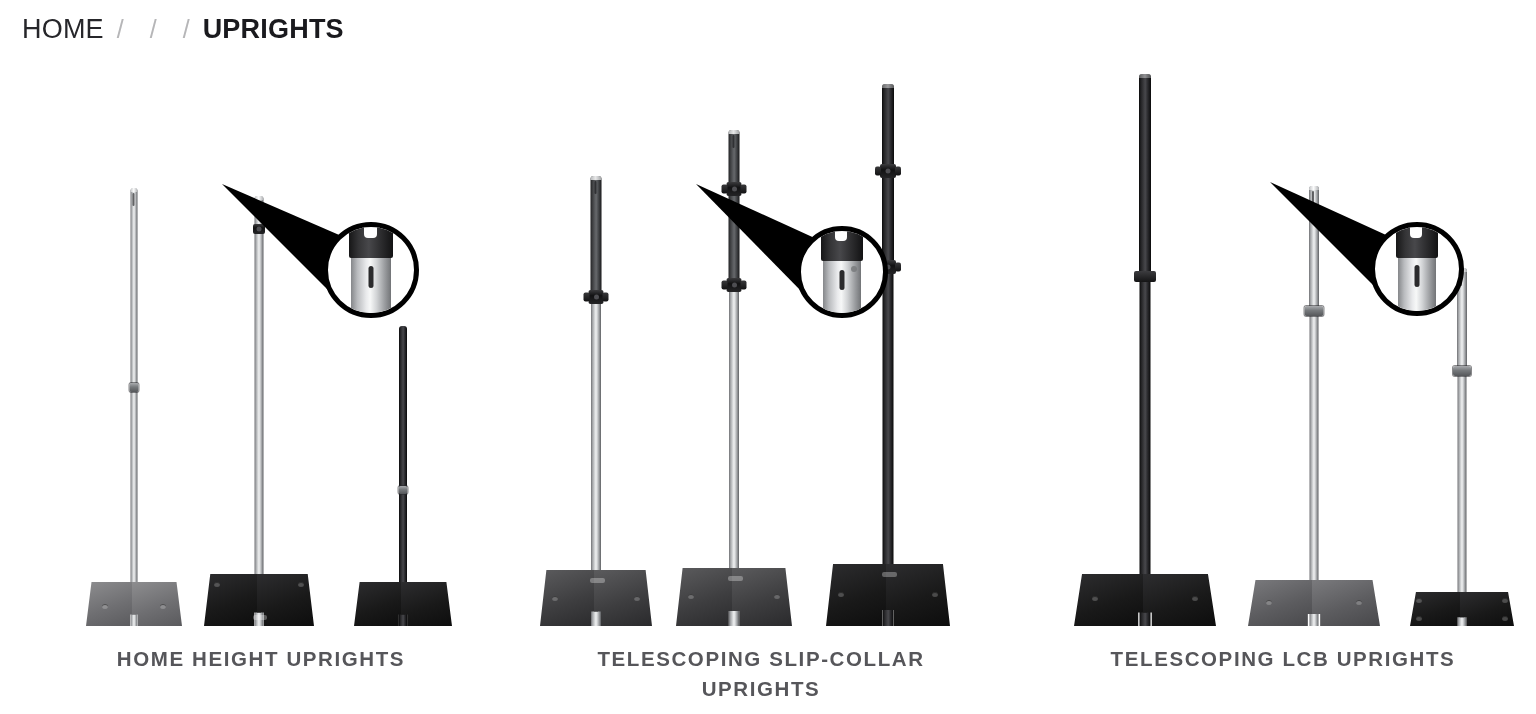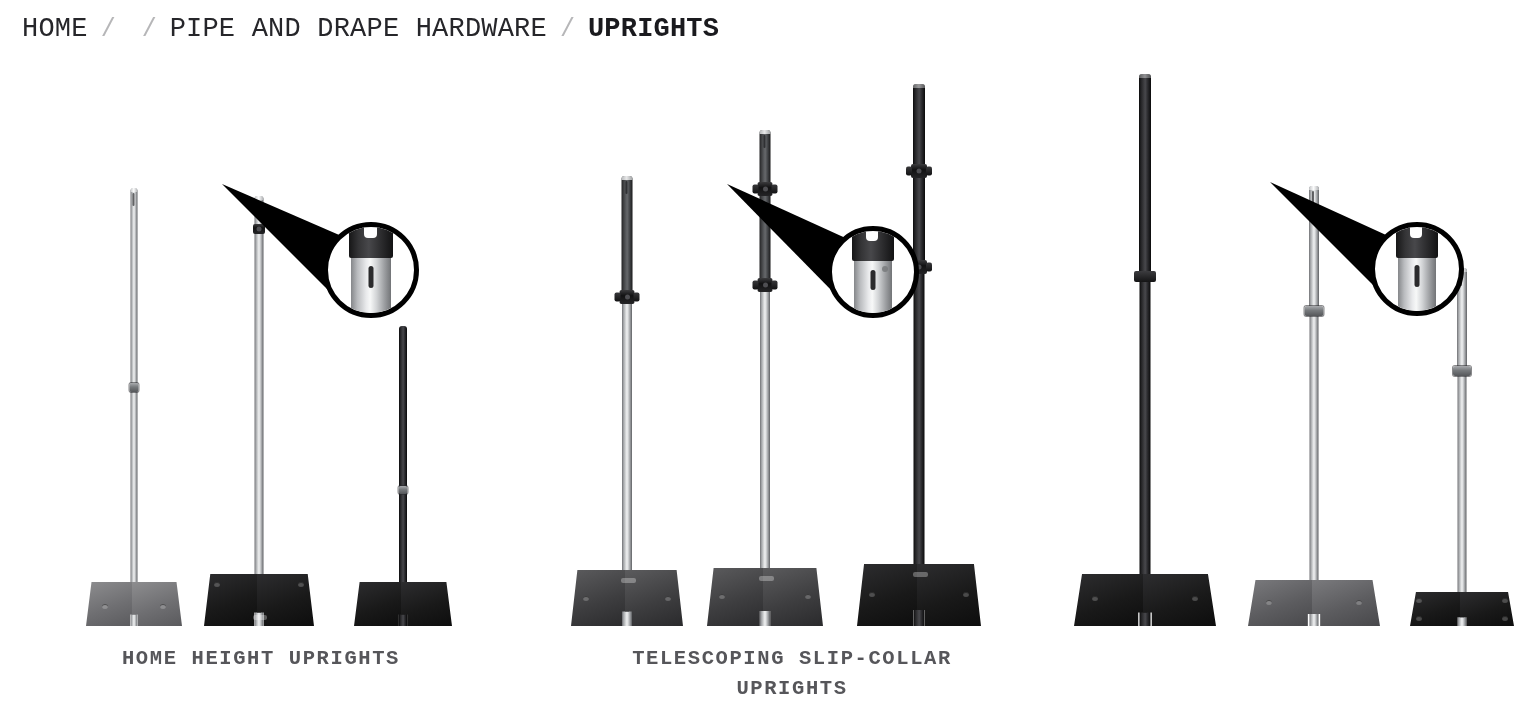--- a/index.html
+++ b/index.html
@@ -4,21 +4,21 @@
 <title>Uprights</title>
 <style>
   * { box-sizing: border-box; }
   html, body {
     margin: 0; padding: 0;
     width: 1536px; height: 714px;
     background: #ffffff;
     font-family: "Liberation Sans", sans-serif;
     overflow: hidden;
   }
-  #page { position: relative; width: 1536px; height: 510px; background: #ffffff; font-family: Liberation Mono, monospace; }
+  #page { position: relative; width: 1536px; height: 510px; background: #ffffff; }
 
   
   #breadcrumb {
     position: absolute;
     left: 22px; top: 12px;
     display: flex; align-items: baseline;
     white-space: nowrap;
   }
   .crumb {
     font-size: 27px;
@@ -187,21 +187,20 @@
 </style>
 </head>
 <body>
 
 <div id="page">
 
   <nav id="breadcrumb">
     <a class="crumb" href="#">HOME</a>
     <span class="crumb-sep">/</span>
     <span class="crumb-sep">/</span>
-    <a class="crumb" href="#">PIPE AND DRAPE HARDWARE</a>
     <span class="crumb-sep">/</span>
     <span class="crumb current">UPRIGHTS</span>
   </nav>
 
   <div id="groups">
 
     <div class="group" style="left:26px; width:470px;">
       <div class="stage">
 
         <div class="unit" style="left:60px; width:96px; height:452px;">
@@ -260,21 +259,21 @@
             </div>
           </div>
         </div>
 
       </div>
       <div class="caption">
         <div>HOME HEIGHT UPRIGHTS</div>
       </div>
     </div>
 
-    <div class="group" style="left:557px; width:470px;">
+    <div class="group" style="left:526px; width:470px;">
       <div class="stage">
 
         <div class="unit" style="left:14px; width:112px; height:480px;">
           <div class="pole tube-silver" style="width:10px; height:408px;"></div>
           <div class="pole tube-darkgray tube-cap-round" style="bottom:330px; width:11px; height:120px;">
             <div class="tube-tip"></div>
             <div class="tube-slit" style="left:4px;"></div>
           </div>
           <div class="collar" style="bottom:322px; width:15px; height:14px;">
             <span class="collar-wing" style="left:-5px;"></span>
@@ -428,16 +427,19 @@
               <div class="detail-barrel"></div>
               <div class="detail-cap">
                 <div class="detail-notch" style="left:33%; width:12px; height:13px;"></div>
               </div>
               <div class="detail-slot" style="top:42%; width:5px; height:22px;"></div>
             </div>
           </div>
         </div>
 
       </div>
+      <div class="caption">
+        <div>TELESCOPING LCB UPRIGHTS</div>
+      </div>
     </div>
 
   </div>
 </div>
 
 </body></html>

